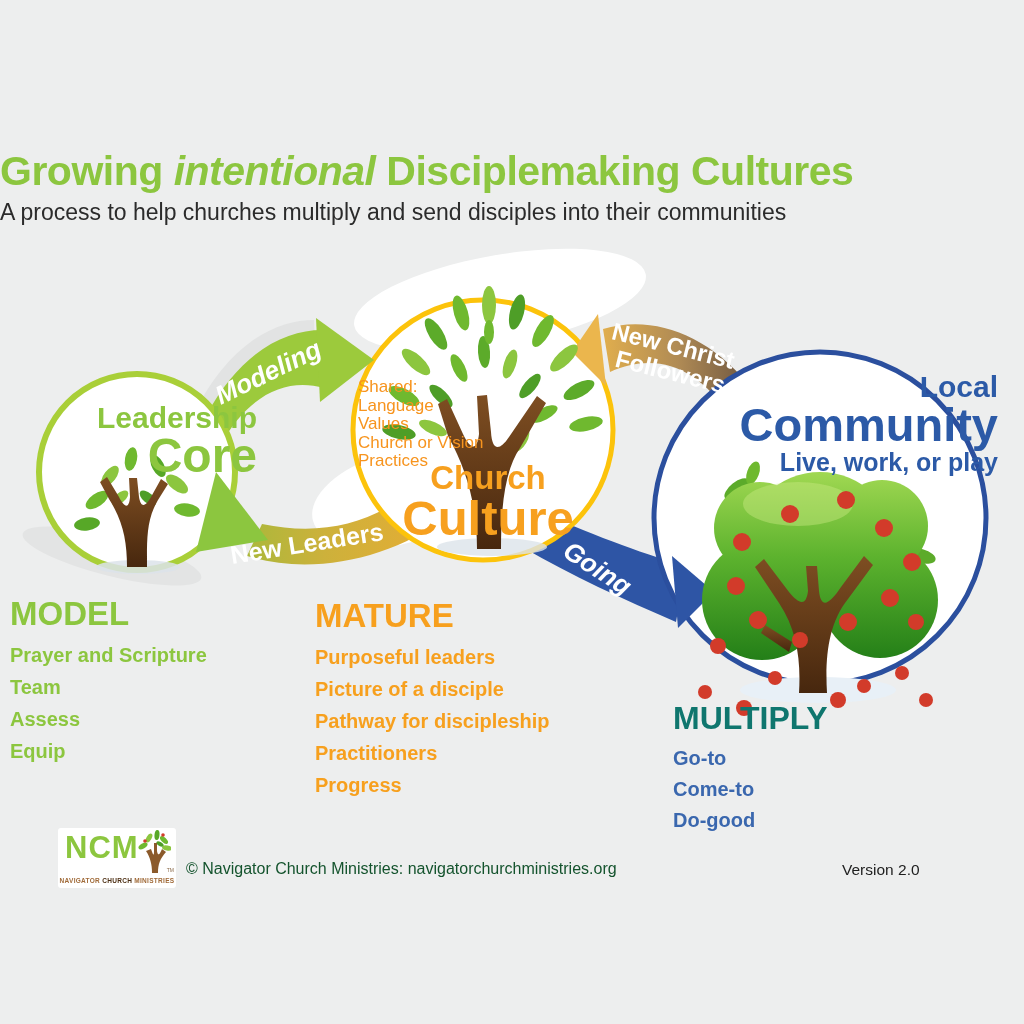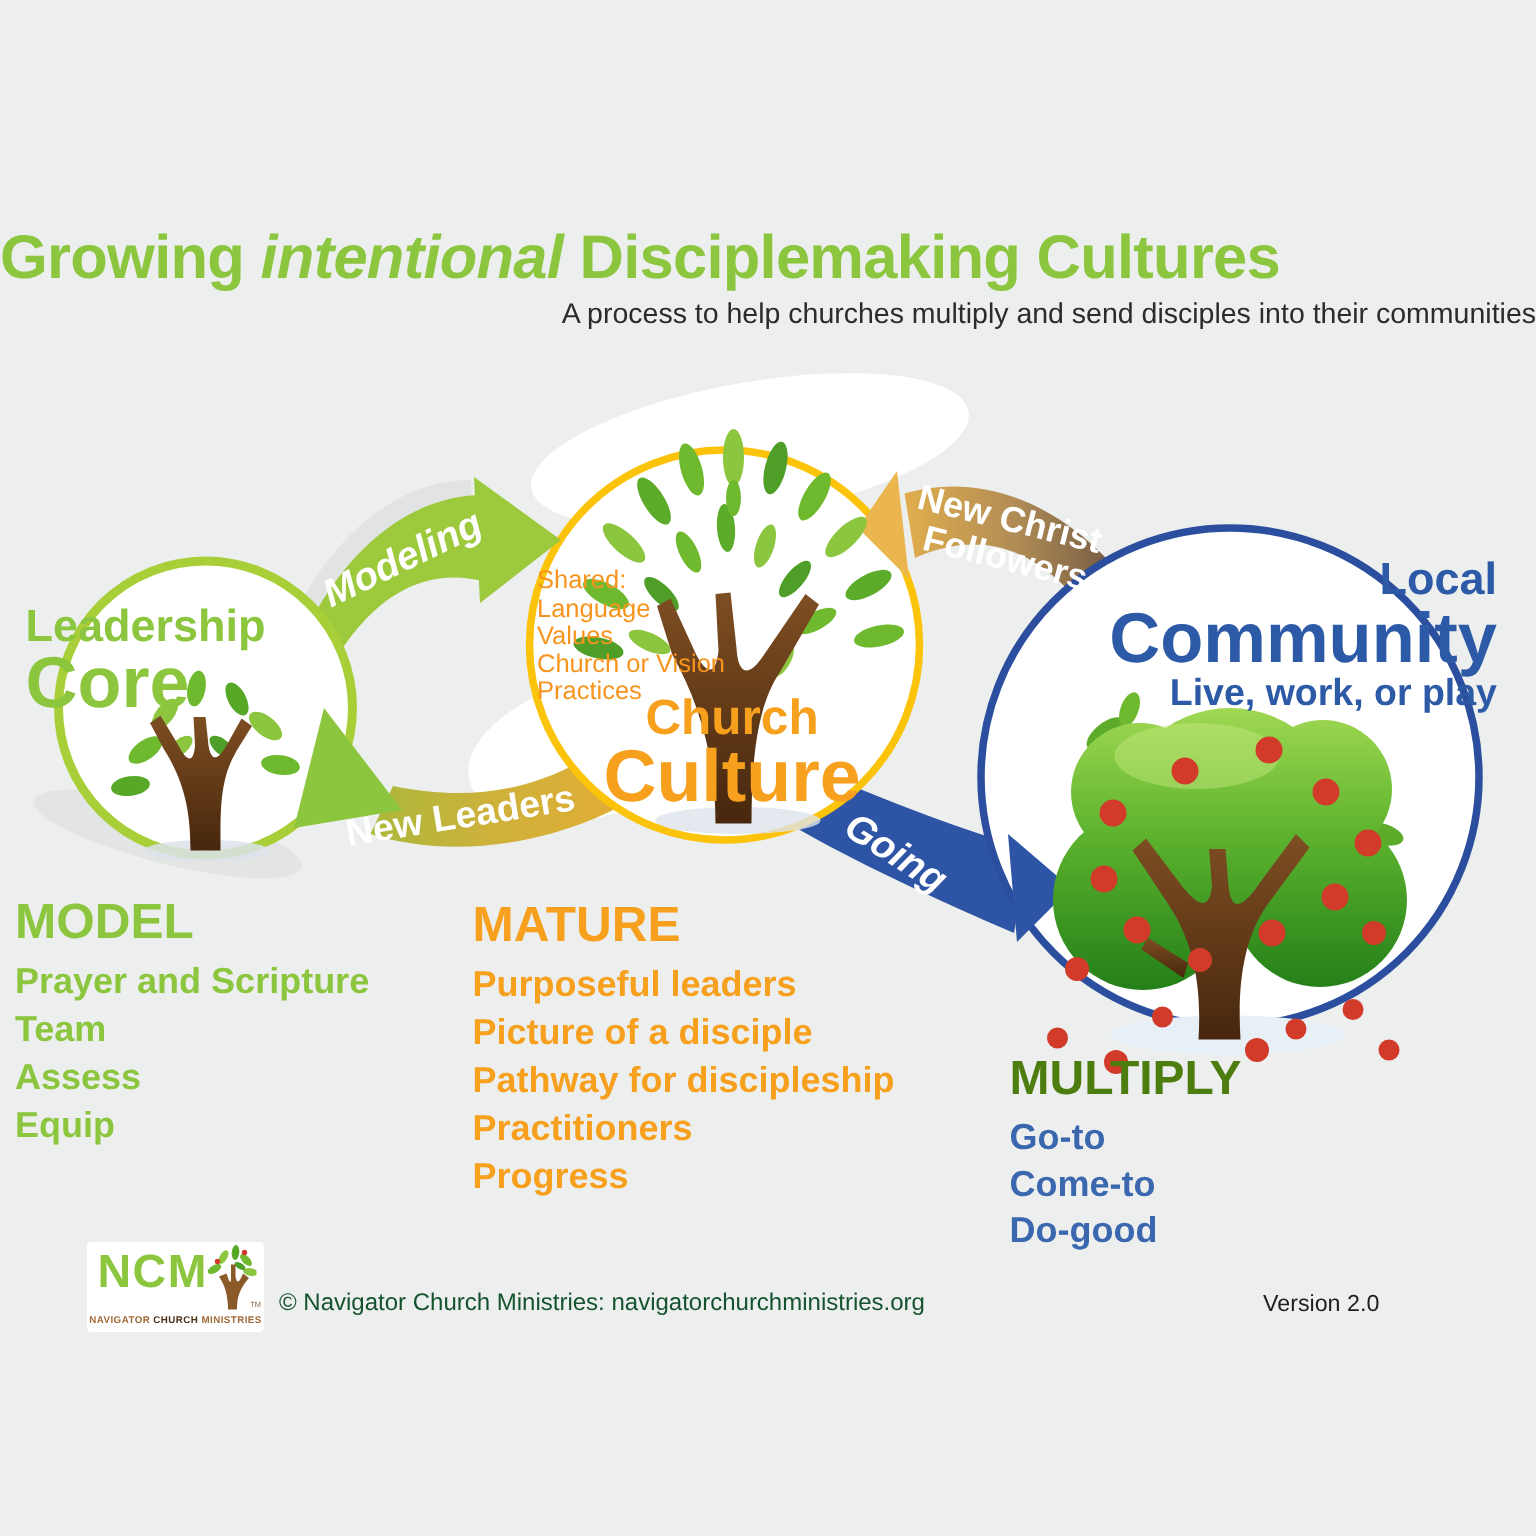--- a/index.html
+++ b/index.html
@@ -6,47 +6,47 @@
   body{
     width:1024px;height:1024px;position:relative;overflow:hidden;
     background:#EDEEEE;
     font-family:"Liberation Sans",sans-serif;
   }
   .abs{position:absolute}
   
   .title{top:148px;left:0;width:1024px;
          font-size:41px;font-weight:700;color:#8CC63F;letter-spacing:-0.5px}
   .title .it{font-style:italic}
-  .subtitle{top:199px;left:0;width:1024px;text-align:right;
-            font-size:19px;color:#2b2b2b}
+  .subtitle{top:199px;left:0;width:1024px;text-align:left;
+            font-size:23px;color:#2b2b2b}
   
   #diagram{top:0;left:0;z-index:1}
   .arrow-label{font-family:"Liberation Sans",sans-serif;font-weight:700;fill:#ffffff}
   .arrow-label.it{font-style:italic}
   
   .overlay{z-index:2}
-  .leadership{left:17px;top:401px;width:240px;text-align:left;color:#8CC63F;font-weight:700}
+  .leadership{left:17px;top:401px;width:240px;text-align:right;color:#8CC63F;font-weight:700}
   .leadership .l1{font-size:30px;line-height:33px}
   .leadership .l2{font-size:48px;line-height:44px}
   .shared{left:358px;top:378px;width:140px;color:#F7941E;font-size:17px;line-height:18.5px;font-weight:400}
   .church-label{left:368px;top:461px;width:240px;text-align:center;color:#F7A01E;font-weight:700}
   .church-label .l1{font-size:33px;line-height:34px}
   .church-label .l2{font-size:49px;line-height:46px}
   .community{left:666px;top:371px;width:332px;text-align:right;color:#2C5AA7;font-weight:700}
   .community .l1{font-size:30px;line-height:32px}
   .community .l2{font-size:47px;line-height:44px}
   .community .l3{font-size:25px;line-height:30px}
   
   .list{text-align:left;font-weight:700;z-index:2}
   .list .heading{font-size:33px;margin-bottom:6px}
-  .list .item{font-size:24px;line-height:32px}
+  .list .item{font-size:20px;line-height:32px}
   #model{left:10px;top:595px;width:240px;color:#8CC63F}
   #mature{left:315px;top:597px;width:320px;color:#F7A01E}
   #multiply{left:673px;top:700px;width:300px;color:#3A67AE}
-  #multiply .heading{color:#4d7c0f;font-size:32px}
+  #multiply .heading{color:#0f766e;font-size:32px}
   #multiply .item{line-height:31px}
   
   .logo-box{left:58px;top:828px;width:118px;height:60px;background:#ffffff;border-radius:3px;z-index:2}
   .logo-ncm{position:absolute;left:7px;top:2px;font-size:31px;font-weight:700;color:#8CC63F;letter-spacing:1px}
   .logo-tree{position:absolute;right:5px;top:2px}
   .logo-tag{position:absolute;left:0;bottom:4px;width:100%;text-align:center;
             font-size:6.5px;font-weight:700;letter-spacing:0.3px;color:#A06A38;white-space:nowrap}
   .logo-tag .mid{color:#4C2E12}
   .logo-tm{position:absolute;right:2px;bottom:15px;font-size:5px;color:#8a6a4a}
   .copyright{left:186px;top:860px;font-size:16px;color:#14532d;z-index:2}

